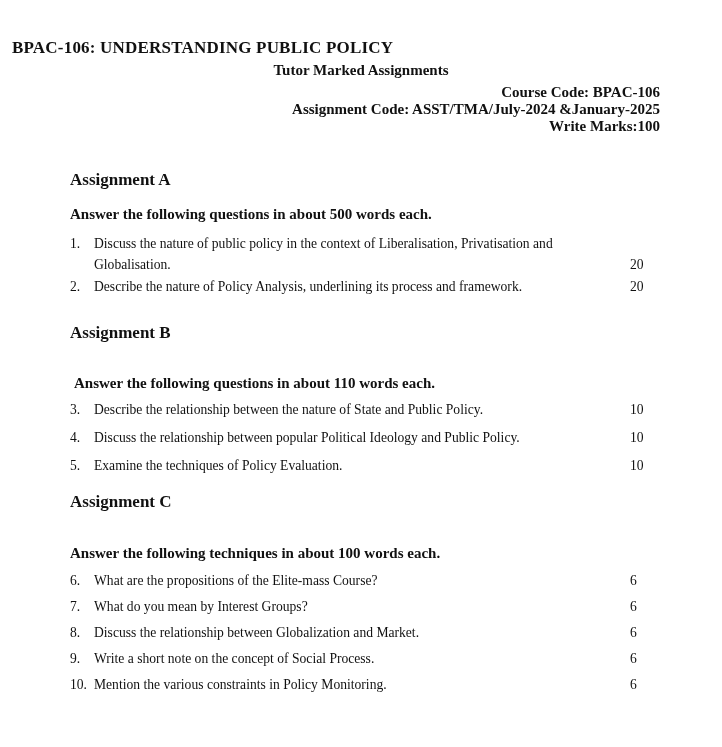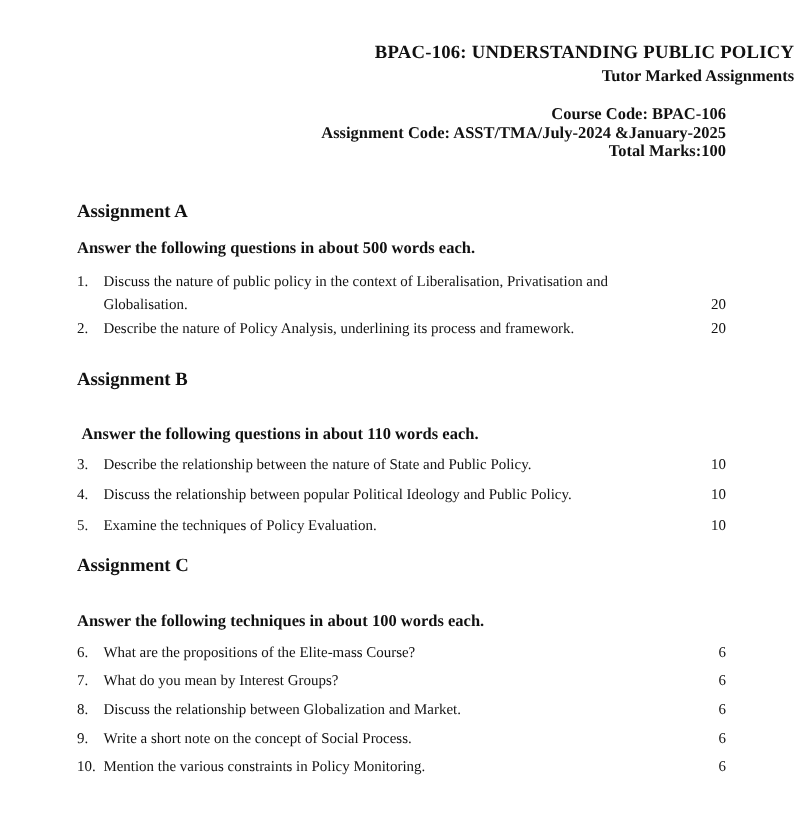--- a/index.html
+++ b/index.html
@@ -7,35 +7,35 @@
     position: relative;
     width: 722px;
     height: 747px;
     background: #ffffff;
     color: #111111;
     font-family: "Liberation Serif", "DejaVu Serif", serif;
     overflow: hidden;
   }
   .doc-title {
     margin: 38px 0 0 12px;
-    text-align: right;
+    text-align: left;
     font-size: 17px;
     line-height: 20px;
     font-weight: bold;
     letter-spacing: 0.2px;
   }
   .doc-subtitle {
     margin: 3px 0 0 0;
-    text-align: right;
+    text-align: center;
     font-size: 15px;
     line-height: 18px;
     font-weight: bold;
   }
   .meta {
-    margin: 17px 62px 0 0;
+    margin: 5px 62px 0 0;
     text-align: right;
     font-size: 15px;
     line-height: 17px;
     font-weight: bold;
   }
   .section { margin: 0 62px 0 70px; }
   .sec-heading {
     font-size: 17px;
     line-height: 20px;
     font-weight: bold;
@@ -65,36 +65,35 @@
   .sec-b .q-row + .q-row { margin-top: 7px; }
   .sec-c .q-row { margin-top: 8px; }
   .sec-c .q-row + .q-row { margin-top: 5px; }
   .q-num {
     flex: 0 0 24px;
     align-self: flex-start;
   }
   .q-text { flex: 1 1 auto; }
   .q-marks {
     flex: 0 0 30px;
-    text-align: right;
     align-self: flex-end;
   }
 </style>
 </head>
 <body>
 
 <div class="page">
 
   <div class="doc-title">BPAC-106: UNDERSTANDING PUBLIC POLICY</div>
   <div class="doc-subtitle">Tutor Marked Assignments</div>
 
   <div class="meta">
     <div>Course Code: BPAC-106</div>
     <div>Assignment Code: ASST/TMA/July-2024 &amp;January-2025</div>
-    <div>Total Marks:100</div>
+    <div>Write Marks:100</div>
   </div>
 
   <div class="section sec-a">
     <div class="sec-heading">Assignment A</div>
     <p class="instruction">Answer the following questions in about 500 words each.</p>
     <div class="q-row">
       <span class="q-num">1.</span>
       <span class="q-text">Discuss the nature of public policy in the context of Liberalisation, Privatisation and Globalisation.</span>
       <span class="q-marks">20</span>
     </div>

